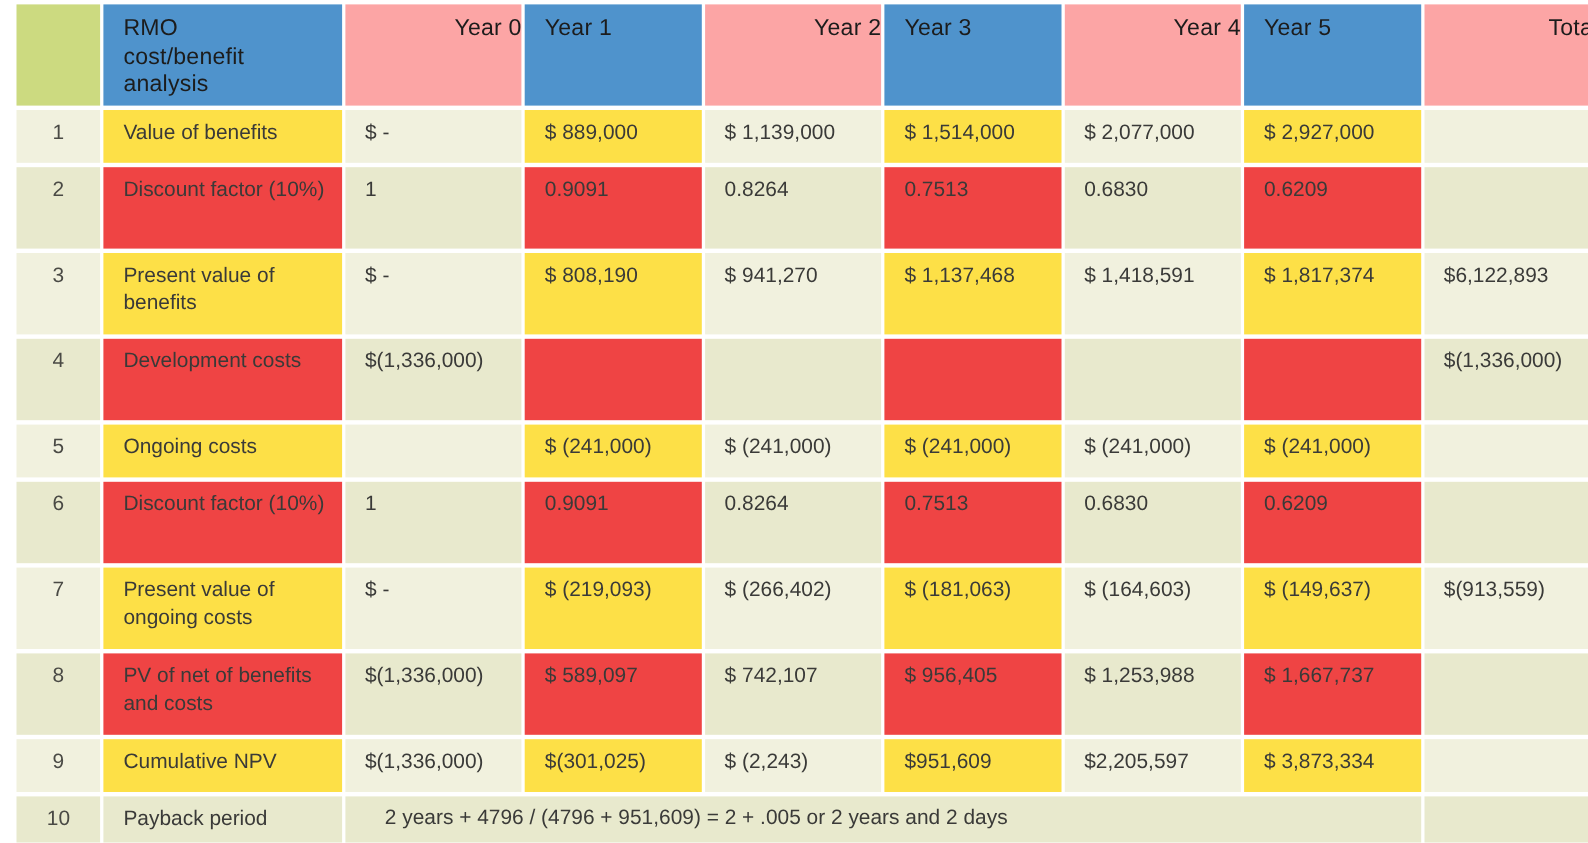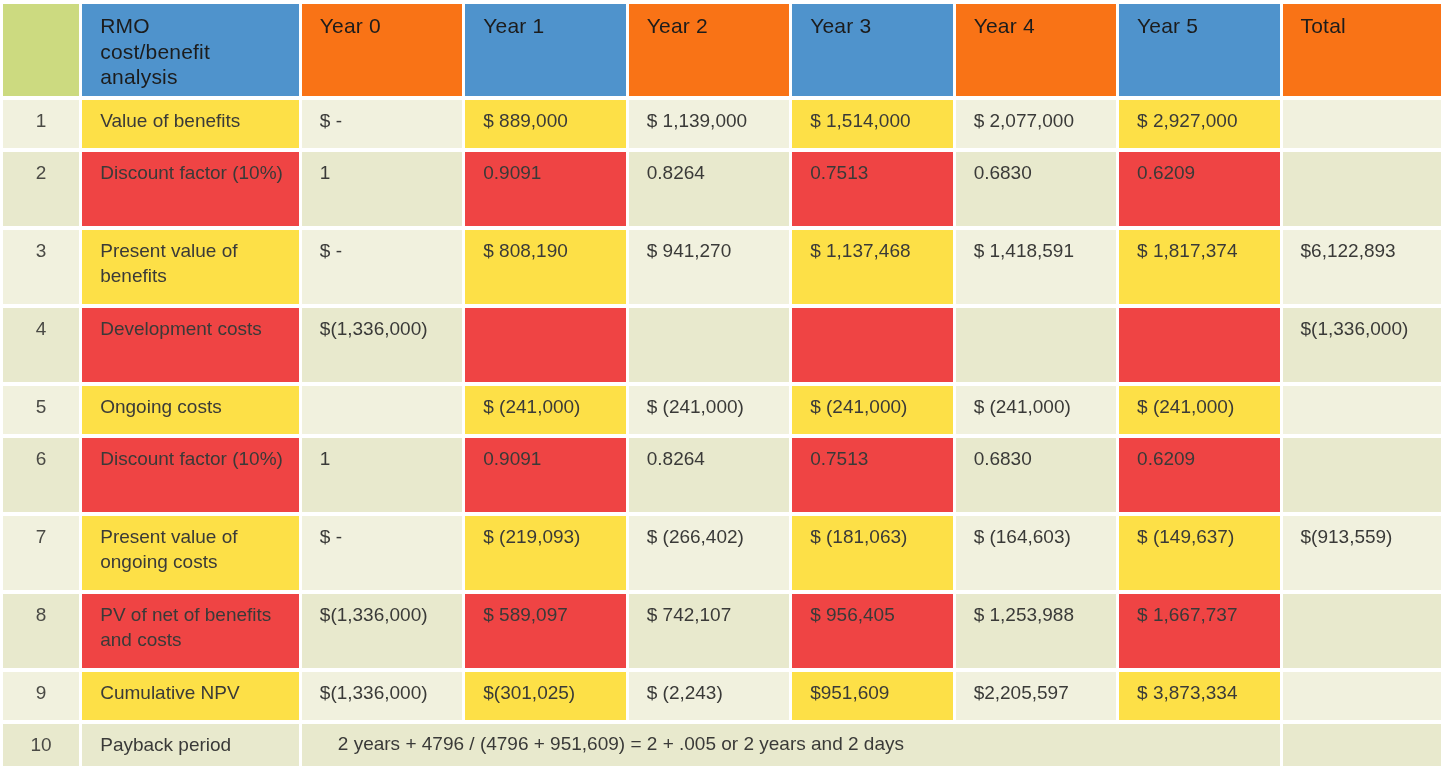--- a/index.html
+++ b/index.html
@@ -12,20 +12,21 @@
     height: 766px;
     font-family: "Liberation Sans", sans-serif;
     overflow: hidden;
   }
   .sheet {
     width: 1444px;
     height: 766px;
     background: #ffffff;
     position: relative;
     box-sizing: border-box;
+    padding-left: 12px;
   }
   table.cba {
     border-collapse: separate;
     border-spacing: 3px 4px;
     width: 1444px;
     table-layout: fixed;
     margin: 0;
     padding: 0;
   }
   table.cba td, table.cba th {
@@ -47,21 +48,21 @@
   
   .hdr {
     height: 92px;
     font-size: 21px;
     font-weight: bold;
     color: #1c1c1c;
     letter-spacing: 0.2px;
     line-height: 1.22;
     padding: 9px 0 0 18px !important;
   }
-  .hdr.green { background: #f97316; }
+  .hdr.green { background: #fca5a5; text-align: right; }
   .hdr.blue  { background: #4f93cc; }
   .hdr.corner { background: #ccda80; }
 
   
   .cell {
     font-size: 19px;
     color: #3a3a38;
     line-height: 1.30;
     padding: 9px 0 8px 18px !important;
   }

